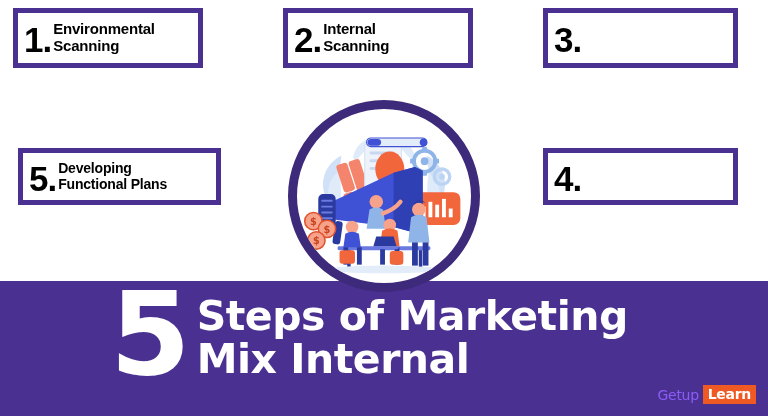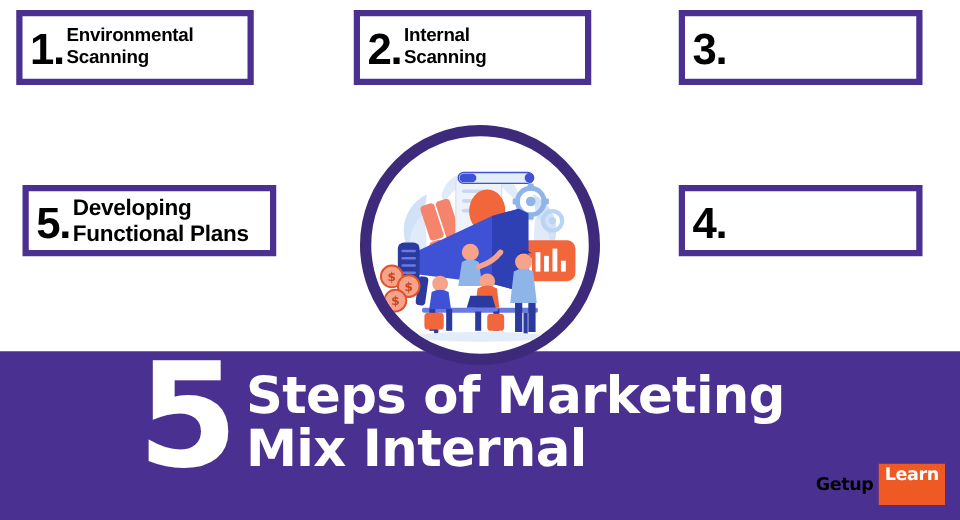--- a/index.html
+++ b/index.html
@@ -66,21 +66,21 @@
   }
 
   
   #box-1 { left: 13px;  top: 8px;   width: 190px; height: 60px; }
   #box-2 { left: 283px; top: 8px;   width: 190px; height: 60px; }
   #box-3 { left: 543px; top: 8px;   width: 195px; height: 60px; }
   #box-5 { left: 18px;  top: 148px; width: 203px; height: 57px; }
   #box-4 { left: 543px; top: 148px; width: 195px; height: 57px; }
 
   #box-3 .step-label, #box-4 .step-label { font-size: 15px; }
-  #box-5 .step-label { font-size: 18px; }
+  #box-5 .step-label { font-size: 14px; }
 
   
   .circle-wrap {
     position: absolute;
     left: 288px;
     top: 100px;
     width: 192px;
     height: 192px;
     z-index: 5;
   }
@@ -148,32 +148,32 @@
     position: absolute;
     right: 12px;
     bottom: 12px;
     display: flex;
     align-items: center;
     gap: 4px;
     z-index: 6;
   }
   .logo-getup {
     font-family: "DejaVu Sans", sans-serif;
-    font-weight: bold;
+    font-weight: normal;
     font-size: 14px;
-    color: #000000;
+    color: #8b5cf6;
     letter-spacing: -0.3px;
   }
   .logo-learn {
     font-family: "DejaVu Sans", sans-serif;
     font-weight: bold;
     font-size: 14px;
     color: #ffffff;
     background: #ef5a24;
-    padding: 1px 5px 16px 5px;
+    padding: 1px 5px 2px 5px;
     letter-spacing: -0.3px;
   }
 </style>
 </head>
 <body>
 
 <div class="infographic">
 
   <div class="step-box" id="box-1">
     <div class="inner-frame"></div>

